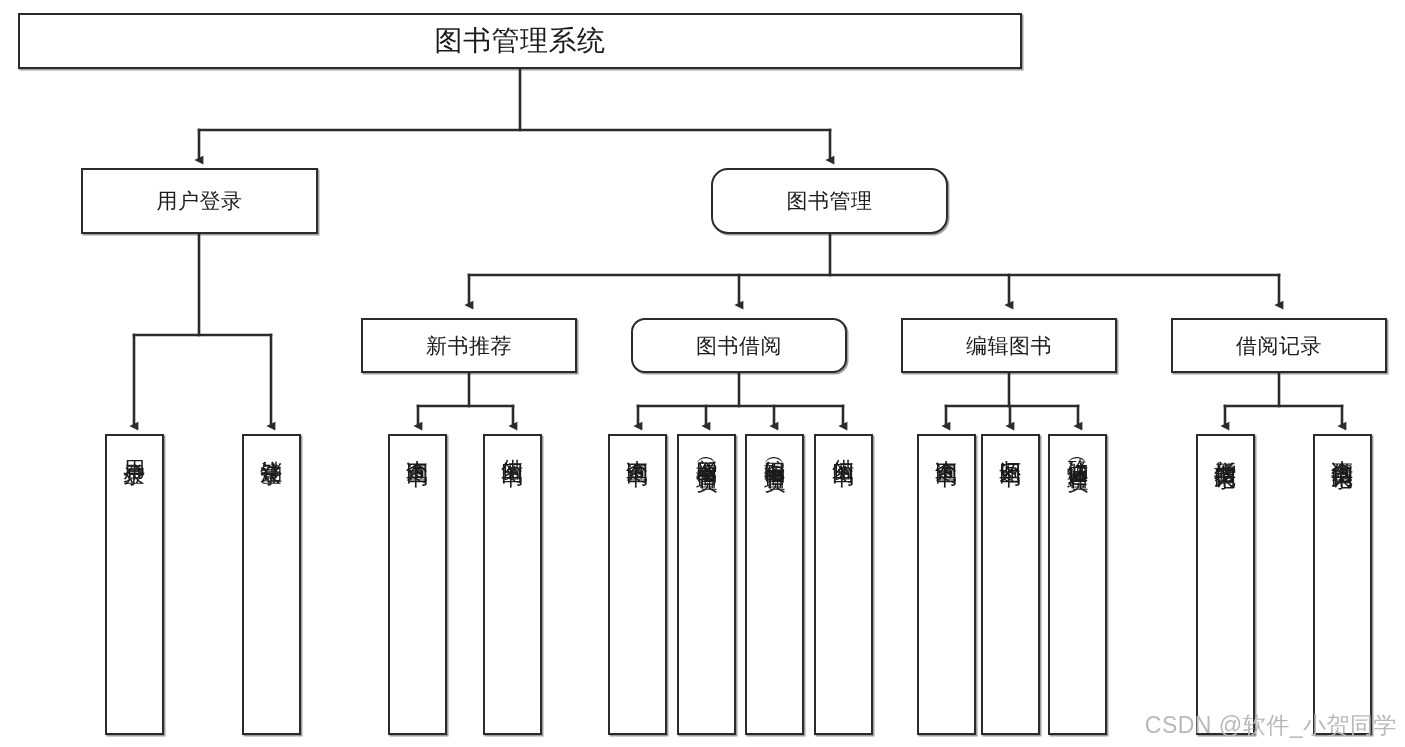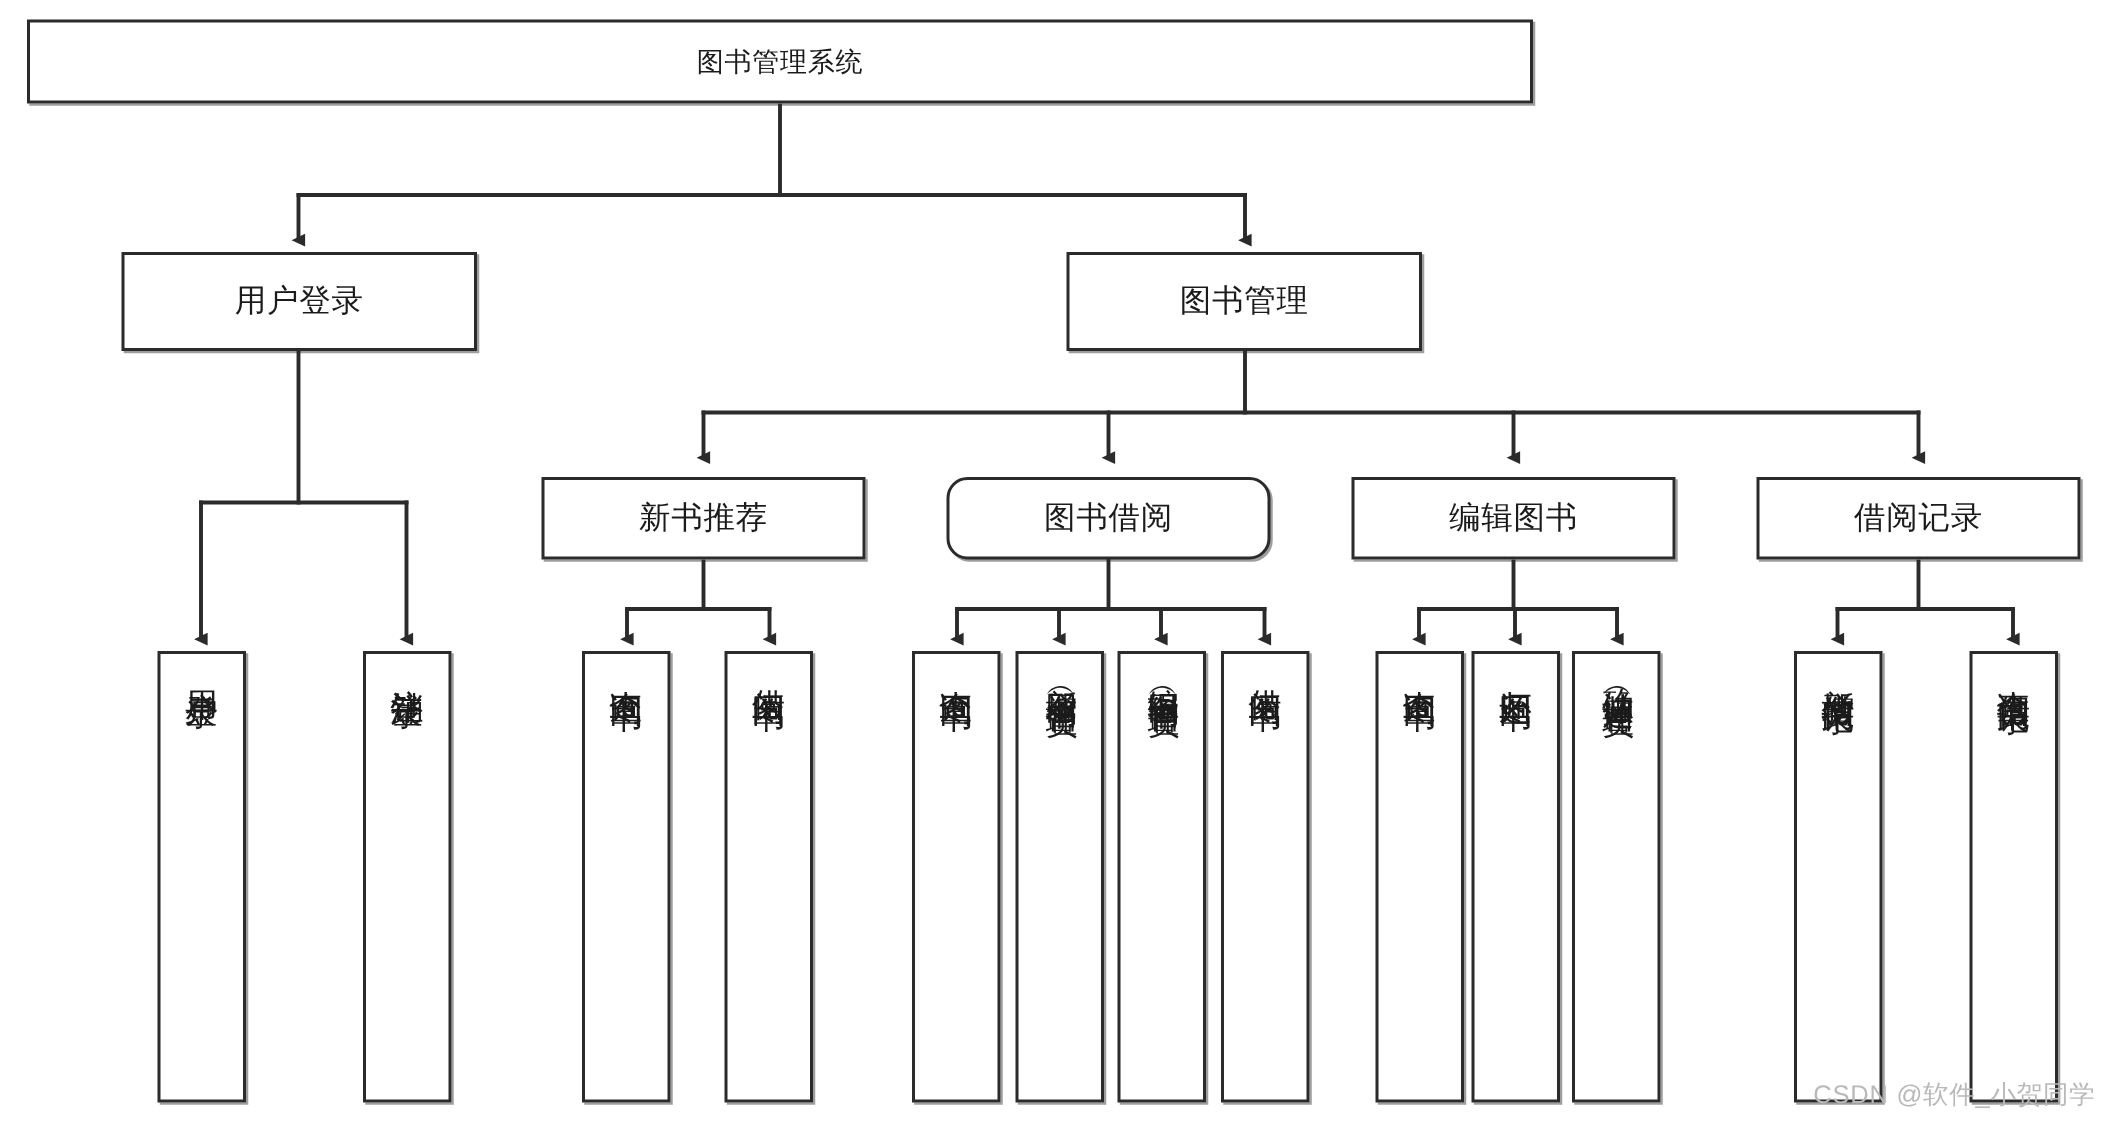--- a/index.html
+++ b/index.html
@@ -42,21 +42,21 @@
     text-align: center;
     line-height: 1.14;
     letter-spacing: 0.5px;
   }
   
   .node.h .label {
     font-size: 21px;
     white-space: nowrap;
   }
   .node.root .label {
-    font-size: 18px;
+    font-size: 28px;
   }
   
   .node.v {
     align-items: flex-start;
     padding-top: 6px;
   }
   .node.v .label {
     writing-mode: vertical-rl;
     text-orientation: upright;
     font-size: 22px;
@@ -64,21 +64,21 @@
     letter-spacing: 2px;
     max-height: 100%;
   }
   .node.v.tall .label {
     font-size: 21px;
   }
   .watermark {
     position: absolute;
     right: 8px;
     bottom: 6px;
-    font-size: 17px;
+    font-size: 23px;
     color: #b9b9b9;
     white-space: nowrap;
     letter-spacing: 0.5px;
   }
 </style>
 </head>
 <body>
 
 <div id="canvas">
 
@@ -132,21 +132,21 @@
     </g>
   </svg>
 
   <div class="node h root" style="left:18px; top:13px; width:1004px; height:56px;">
     <span class="label">图书管理系统</span>
   </div>
 
   <div class="node h" style="left:81px; top:168px; width:237px; height:66px;">
     <span class="label">用户登录</span>
   </div>
-  <div class="node h" style="left:711px; top:168px; width:237px; height:66px;">
+  <div class="node h" style="left:711px; top:168px; width:237px; height:66px;border-radius:17px;">
     <span class="label">图书管理</span>
   </div>
 
   <div class="node h" style="left:361px; top:318px; width:216px; height:55px;">
     <span class="label">新书推荐</span>
   </div>
   <div class="node h" style="left:631px; top:318px; width:216px; height:55px;border-radius:14px;">
     <span class="label">图书借阅</span>
   </div>
   <div class="node h" style="left:901px; top:318px; width:216px; height:55px;">

